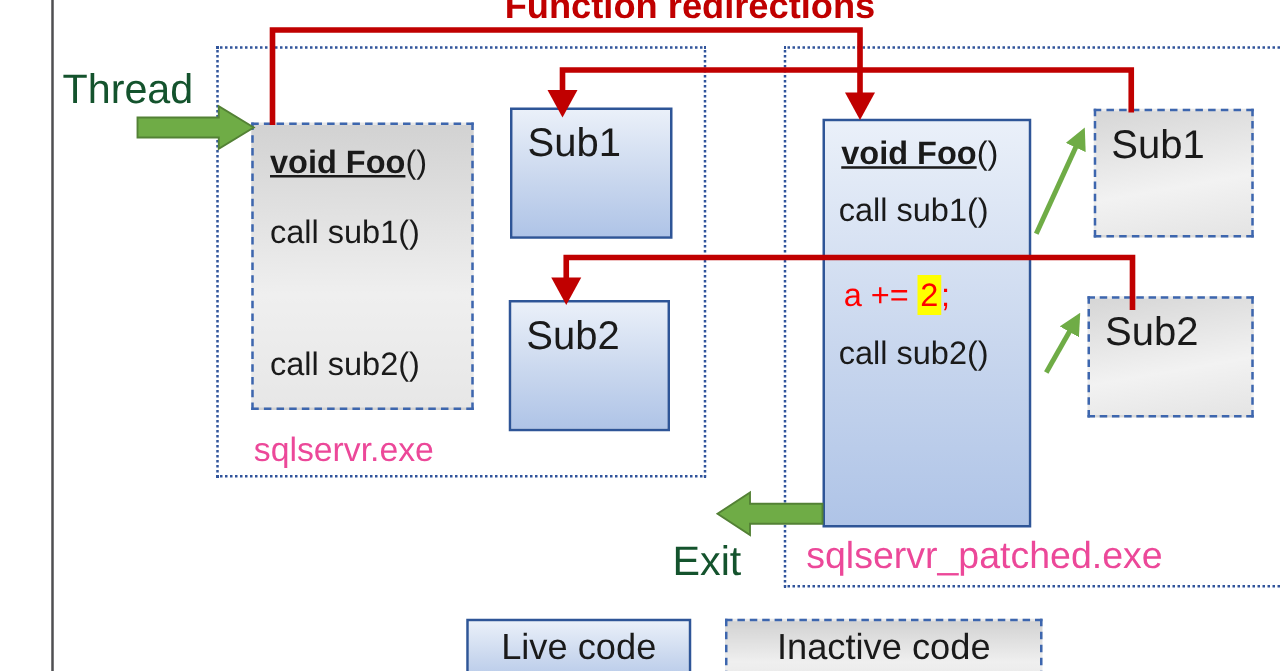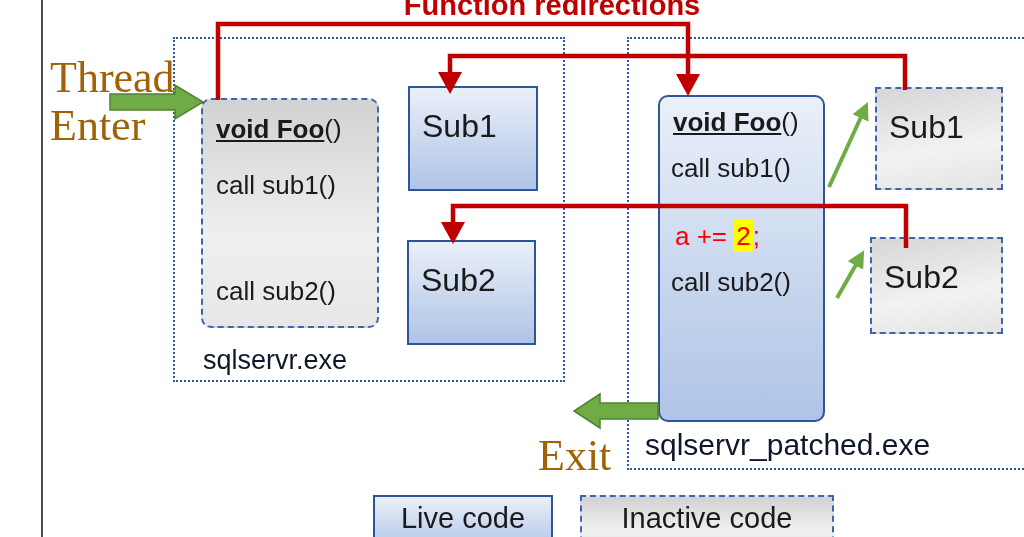--- a/index.html
+++ b/index.html
@@ -7,49 +7,49 @@
           font-family:"Liberation Sans",sans-serif;color:#1a1a1a;margin-left:40px;}
   .frame-edge{position:absolute;top:0;width:2px;height:537px;background:#4f4f52;}
   .frame-left{left:1px;} .frame-right{left:1018px;}
 
   .diagram-title{position:absolute;left:0;right:0;top:-11px;text-align:center;
                  font-size:29px;font-weight:700;color:#C00000;}
 
   .proc-box{position:absolute;border:2px dotted #30549B;box-sizing:border-box;background:transparent;}
   .proc-original{left:133px;top:37px;width:392px;height:345px;}
   .proc-patched{left:587px;top:37px;width:408px;height:433px;}
-  .proc-label{position:absolute;font-size:27px;color:#0f172a;}
+  .proc-label{position:absolute;font-size:27px;color:#ec4899;}
   .proc-label-original{left:28px;bottom:4px;}
   .proc-label-patched{left:16px;bottom:6px;font-size:30px;}
 
-  .code-box{position:absolute;box-sizing:border-box;border-radius:10px;}
+  .code-box{position:absolute;box-sizing:border-box;}
   .code-inactive{border:2px dashed #3D66AE;background:linear-gradient(180deg,#D2D2D2 0%,#EFEFEF 60%,#E7E7E7 100%);}
   .code-live{border:2px solid #2E5597;background:linear-gradient(180deg,#EAF0F9 0%,#C9D7EE 55%,#AFC4E7 100%);}
   .foo-original{left:161px;top:98px;width:178px;height:230px;}
   .foo-patched{left:618px;top:95px;width:167px;height:327px;}
 
   .code-line{position:absolute;font-size:26px;white-space:nowrap;}
   .sig-name{font-weight:700;text-decoration:underline;}
   .inc-line{color:#FF0000;}
   .hl{background:#FFFF00;padding:1px 2px;}
 
   .fo-sig{top:14px;left:13px;}  .fo-c1{top:70px;left:13px;}
   .fo-inc{top:120px;left:13px;} .fo-c2{top:176px;left:13px;}
   .fp-sig{top:10px;left:13px;}  .fp-c1{top:56px;left:11px;}
   .fp-inc{top:124px;left:15px;} .fp-c2{top:170px;left:11px;}
 
-  .sub-box{position:absolute;box-sizing:border-box;font-size:32px;padding:20px 0 0 12px;}
+  .sub-box{position:absolute;box-sizing:border-box;font-size:32px;padding:8px 0 0 12px;}
   .sub-live{border:2px solid #2E5597;background:linear-gradient(180deg,#EAF0F9 0%,#C9D7EE 55%,#AFC4E7 100%);}
   .sub-inactive{border:2px dashed #3D66AE;background:linear-gradient(170deg,#D6D6D6 0%,#F2F2F2 60%,#E4E4E4 100%);}
   .sub1-orig{left:368px;top:86px;width:130px;height:105px;}
   .sub2-orig{left:367px;top:240px;width:129px;height:105px;}
   .sub1-patch{left:835px;top:87px;width:128px;height:103px;}
   .sub2-patch{left:830px;top:237px;width:133px;height:97px;}
 
-  .side-note{position:absolute;color:#a16207;font-size:44px;white-space:nowrap;font-family:Liberation Serif, serif;}
+  .side-note{position:absolute;color:#14532d;font-size:33px;white-space:nowrap;}
   .note-thread{left:10px;top:52px;}
   .note-enter{left:10px;top:100px;}
   .note-exit{left:498px;top:430px;text-align:center;}
 
   .legend-box{position:absolute;box-sizing:border-box;font-size:29px;text-align:center;padding-top:5px;}
   .legend-live{left:333px;top:495px;width:180px;height:58px;}
   .legend-inactive{left:540px;top:495px;width:254px;height:58px;}
 
   #connector-layer{position:absolute;left:0;top:0;width:1024px;height:537px;
                    pointer-events:none;z-index:10;}
@@ -58,21 +58,20 @@
 <body>
 
 <div id="canvas">
 
   <div class="frame-edge frame-left"></div>
   <div class="frame-edge frame-right"></div>
 
   <div class="diagram-title">Function redirections</div>
 
   <div class="side-note note-thread">Thread</div>
-  <div class="side-note note-enter">Enter</div>
   <div class="side-note note-exit">Exit</div>
 
   <div class="proc-box proc-original">
     <div class="proc-label proc-label-original">sqlservr.exe</div>
   </div>
 
   <div class="proc-box proc-patched">
     <div class="proc-label proc-label-patched">sqlservr_patched.exe</div>
   </div>
 

